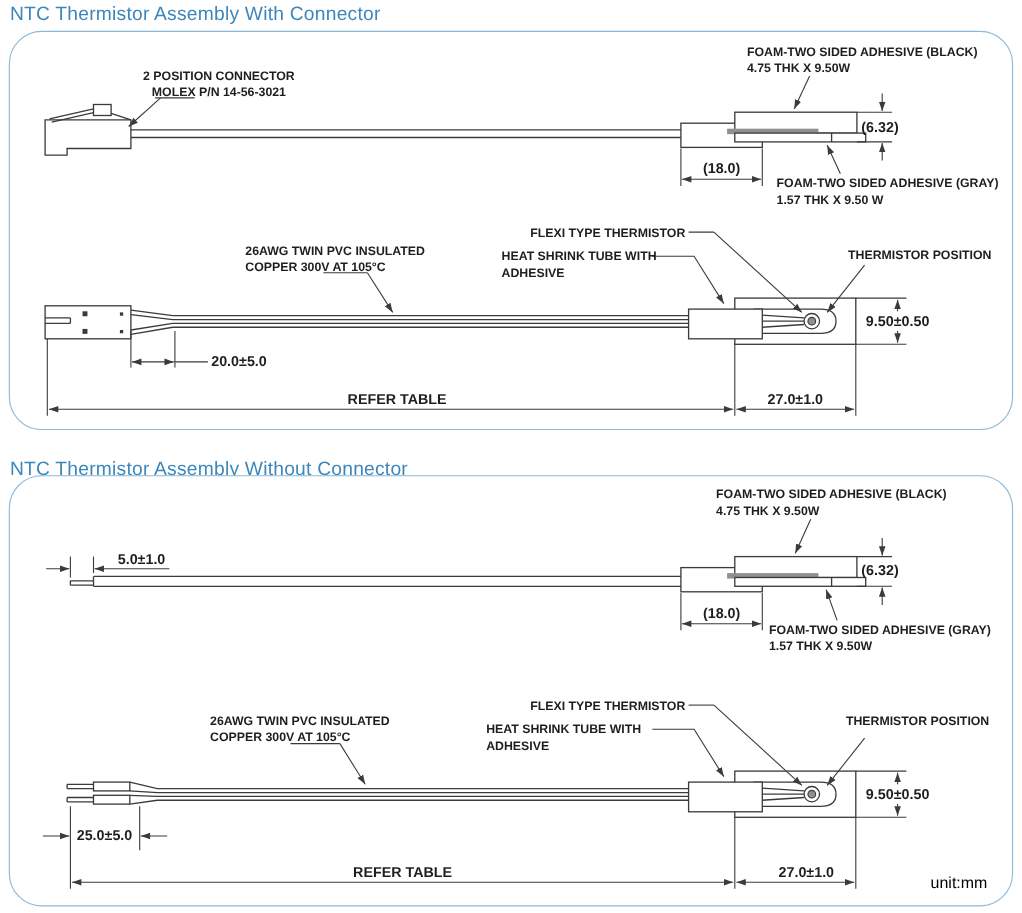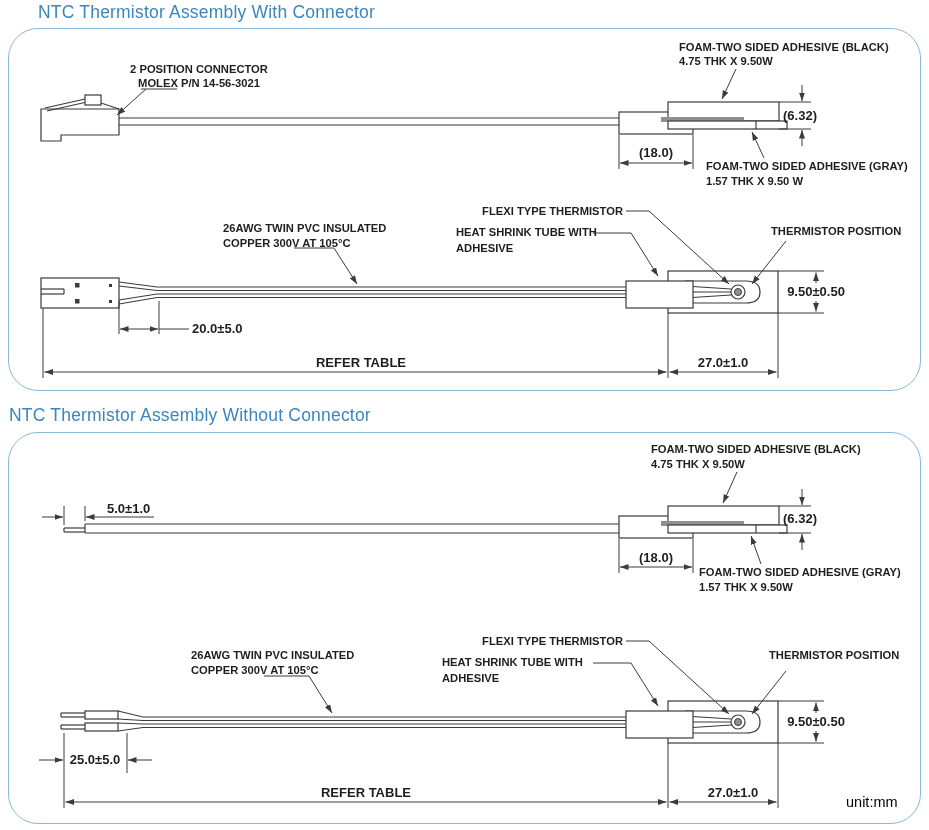--- a/index.html
+++ b/index.html
@@ -1,19 +1,19 @@
 <!DOCTYPE html>
 <html><head>
 <meta charset="utf-8">
 <style>
   html,body{margin:0;padding:0;background:#fff;}
   body{width:929px;height:830px;position:relative;font-family:"Liberation Sans",sans-serif;overflow:hidden;}
   .panel-title{position:absolute;left:9px;color:#3d86bb;font-size:17.5px;font-weight:500;letter-spacing:.2px;white-space:nowrap;}
-  #title1{top:2px;margin-left:29px;}
-  #title2{top:405px;text-align:right;}
+  #title1{top:2px;}
+  #title2{top:416px;text-align:right;}
   .panel-box{position:absolute;left:8px;width:911px;border:1.6px solid #8ab9d9;border-radius:30px;background:#fff;}
   #box1{top:28px;height:361px;}
   #box2{top:432px;height:390px;}
   svg{position:absolute;left:0;top:0;}
   svg text{fill:#1e1e1e;}
   .lb{font-size:11.2px;font-weight:bold;}
   .dm{font-size:13px;font-weight:bold;}
   .un{font-size:14.5px;font-weight:normal;fill:#000;}
   .ln{stroke:#3b3b3b;stroke-width:1.2;fill:none;}
   .th{stroke:#3b3b3b;stroke-width:1;fill:none;}

